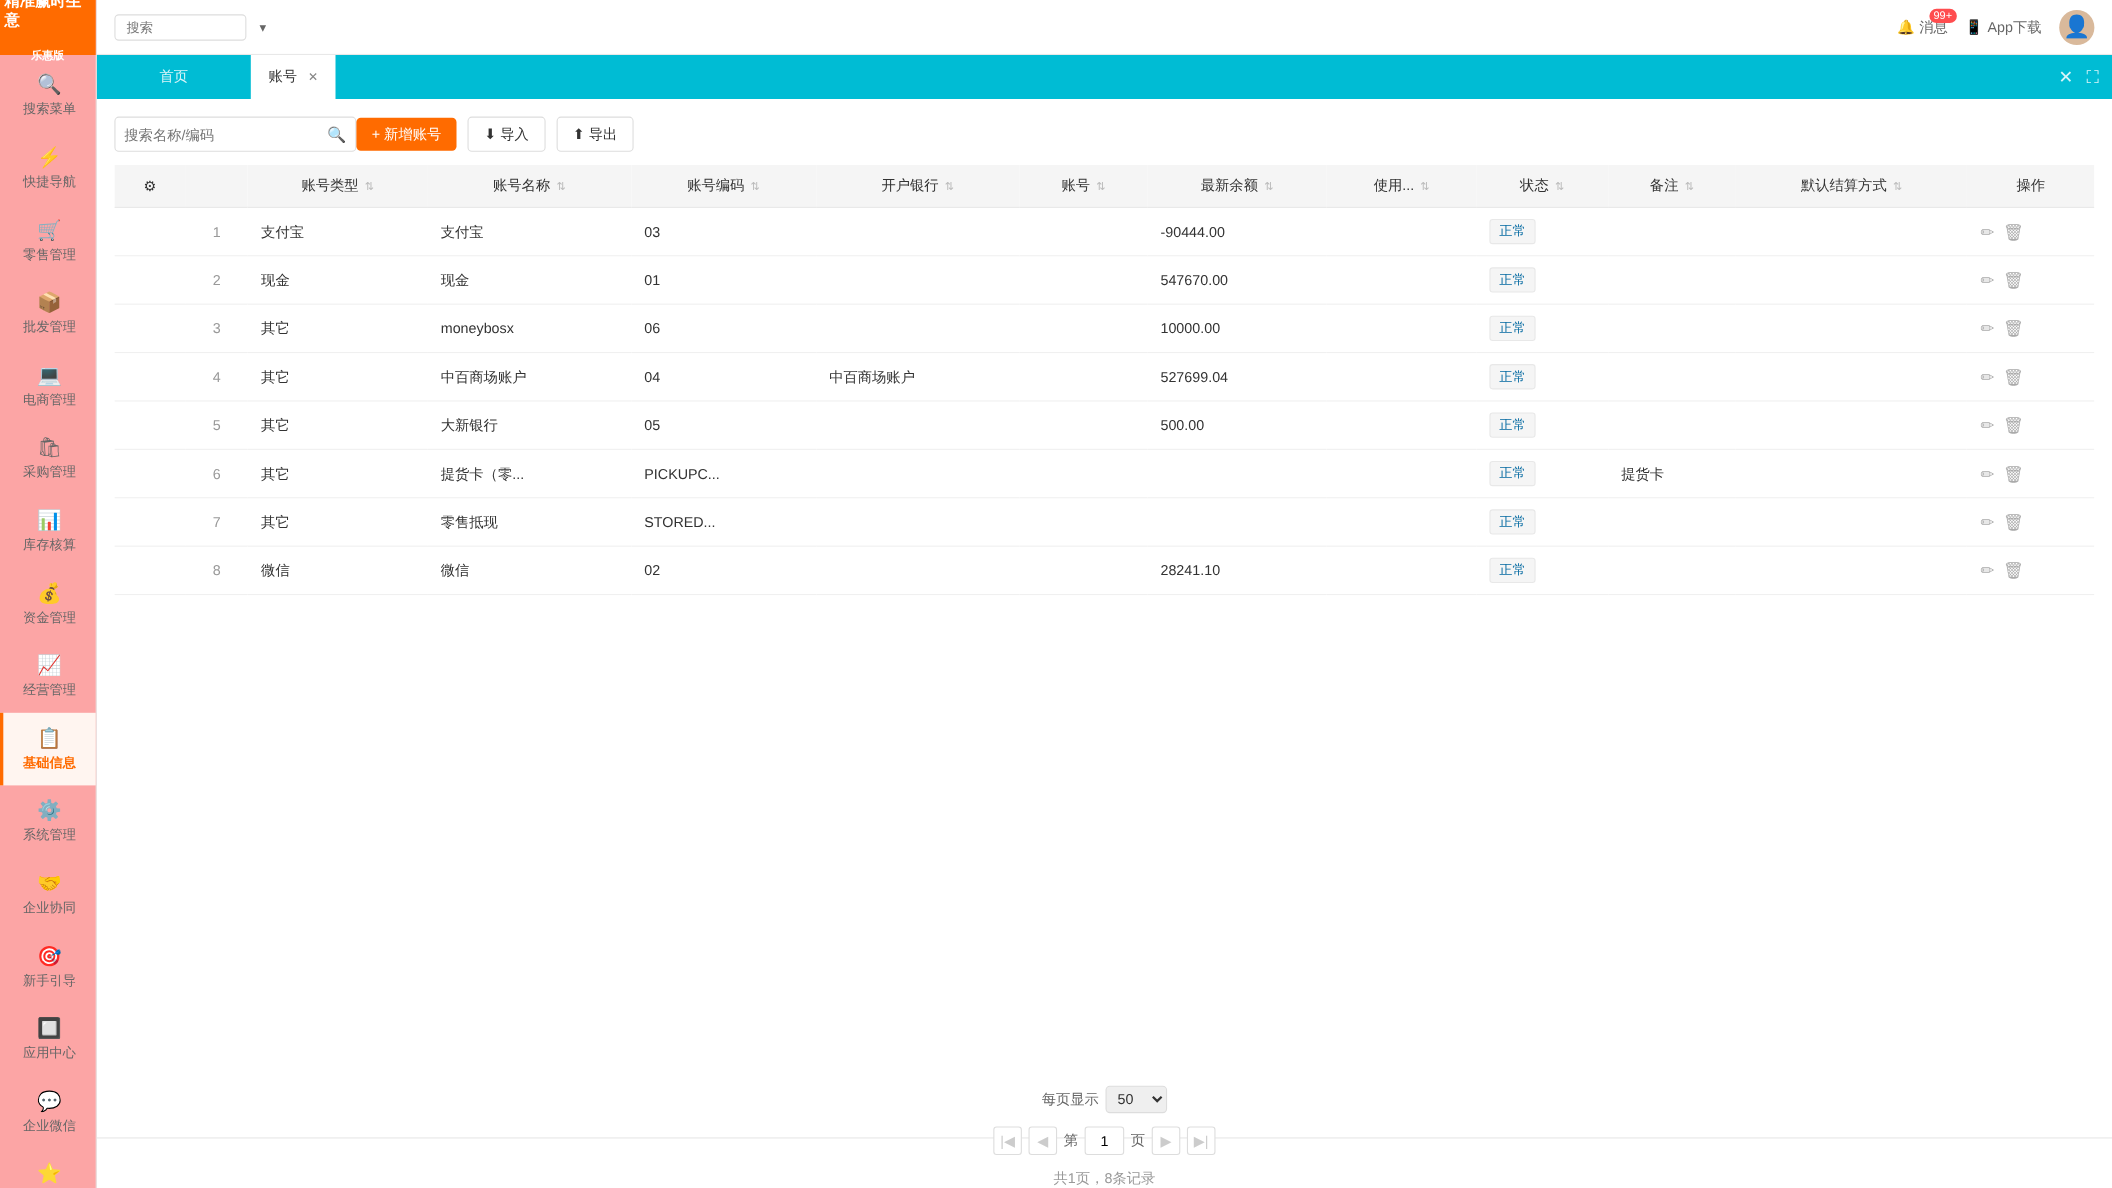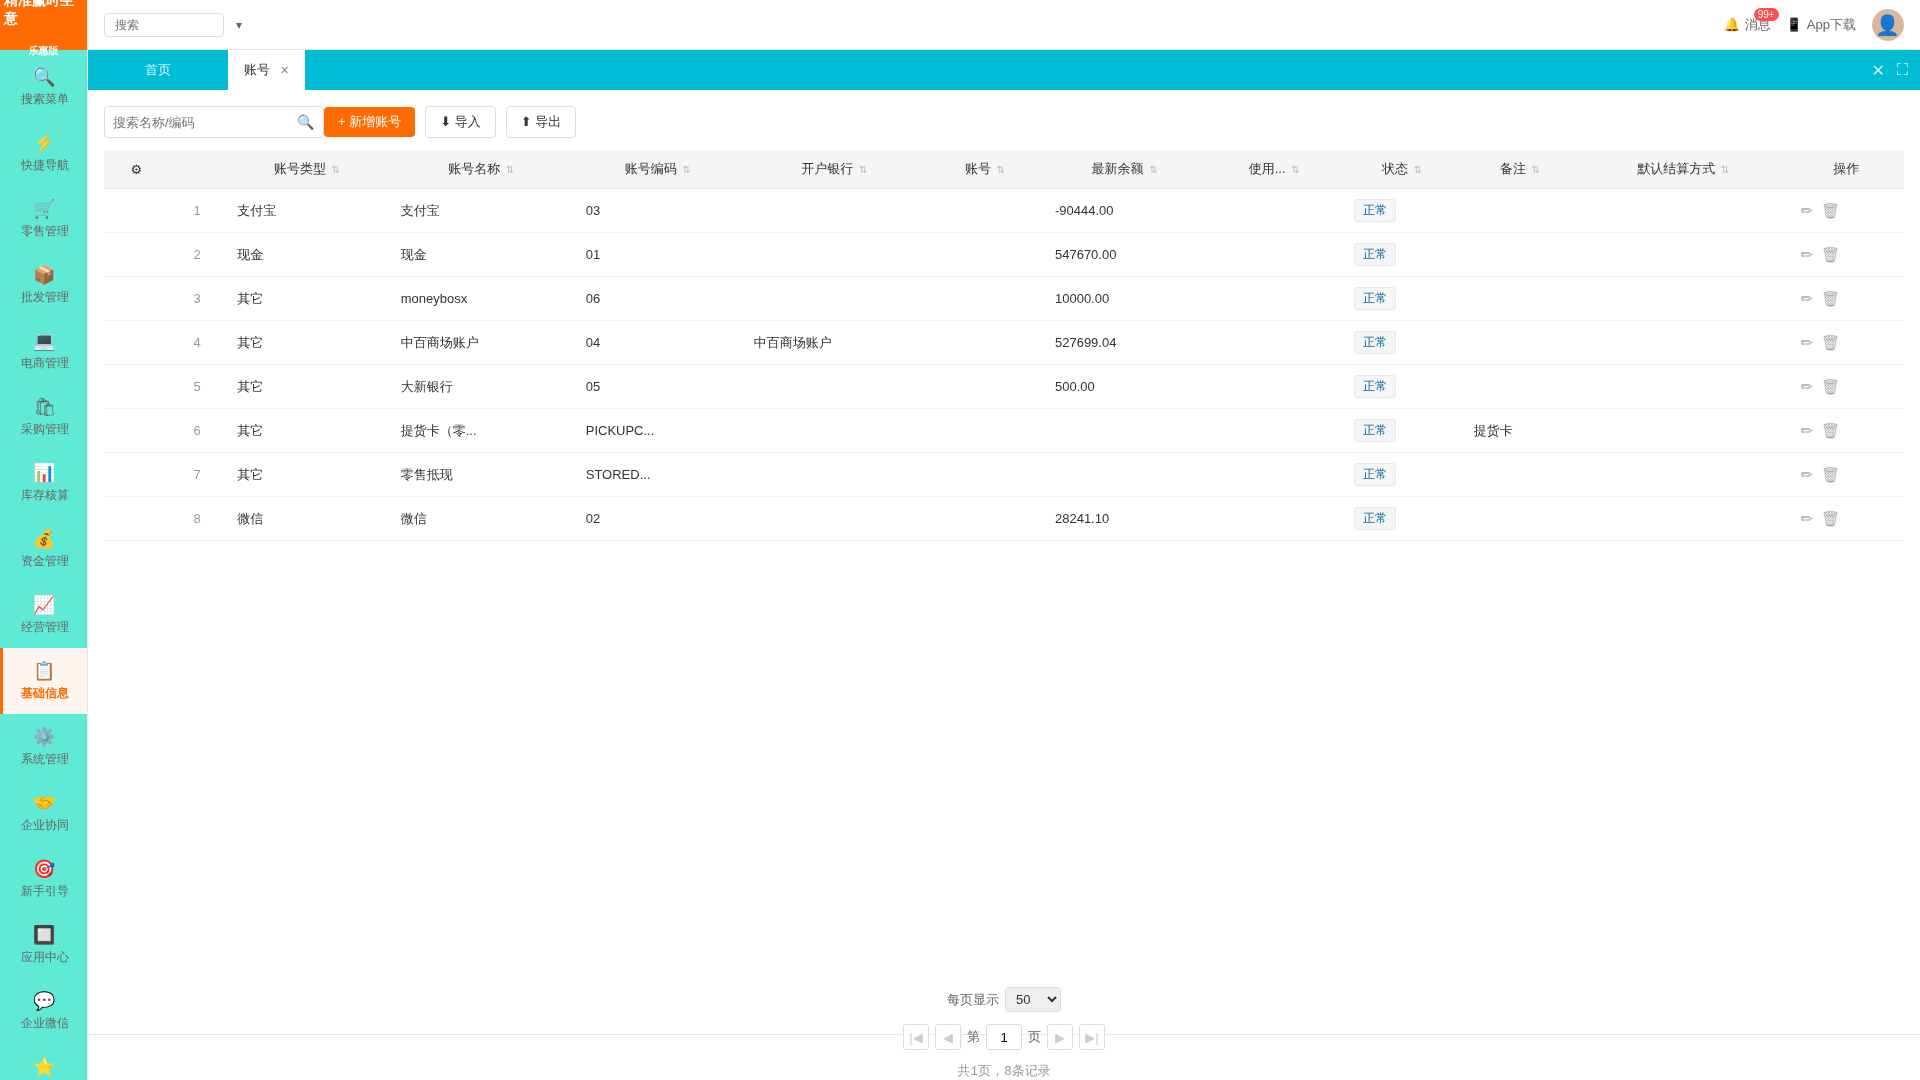--- a/index.html
+++ b/index.html
@@ -1,21 +1,21 @@
 <!DOCTYPE html>
 <html><head>
   <meta charset="utf-8">
   <style>
     * { box-sizing: border-box; margin: 0; padding: 0; }
     body { font-family: "Microsoft YaHei", "PingFang SC", sans-serif; font-size: 13px; background: #f5f5f5; display: flex; height: 1080px; width: 1920px; overflow: hidden; }
 
     
     .sidebar {
       width: 88px;
-      background: #5eead4;
+      background: #fca5a5;
       display: flex;
       flex-direction: column;
       border-right: 1px solid #e8e8e8;
       flex-shrink: 0;
     }
     .sidebar-logo {
       background: #ff6b00;
       height: 50px;
       display: flex;
       align-items: center;
@@ -254,21 +254,21 @@
     }
     .page-btn.disabled { color: #ccc; cursor: not-allowed; }
     .page-input {
       border: 1px solid #ddd;
       border-radius: 3px;
       width: 36px;
       height: 26px;
       text-align: center;
       font-size: 13px;
     }
-    .total-info { color: #999; font-size: 13px; font-family: Liberation Mono, monospace; }
+    .total-info { color: #999; font-size: 13px; }
   </style>
 </head>
 <body>
 
 <div class="sidebar">
   <div class="sidebar-logo">
     <span class="logo-main">精准赢时生意</span>
     <span class="logo-sub">乐惠版</span>
   </div>
   <div class="sidebar-nav" id="sidebar-nav">

